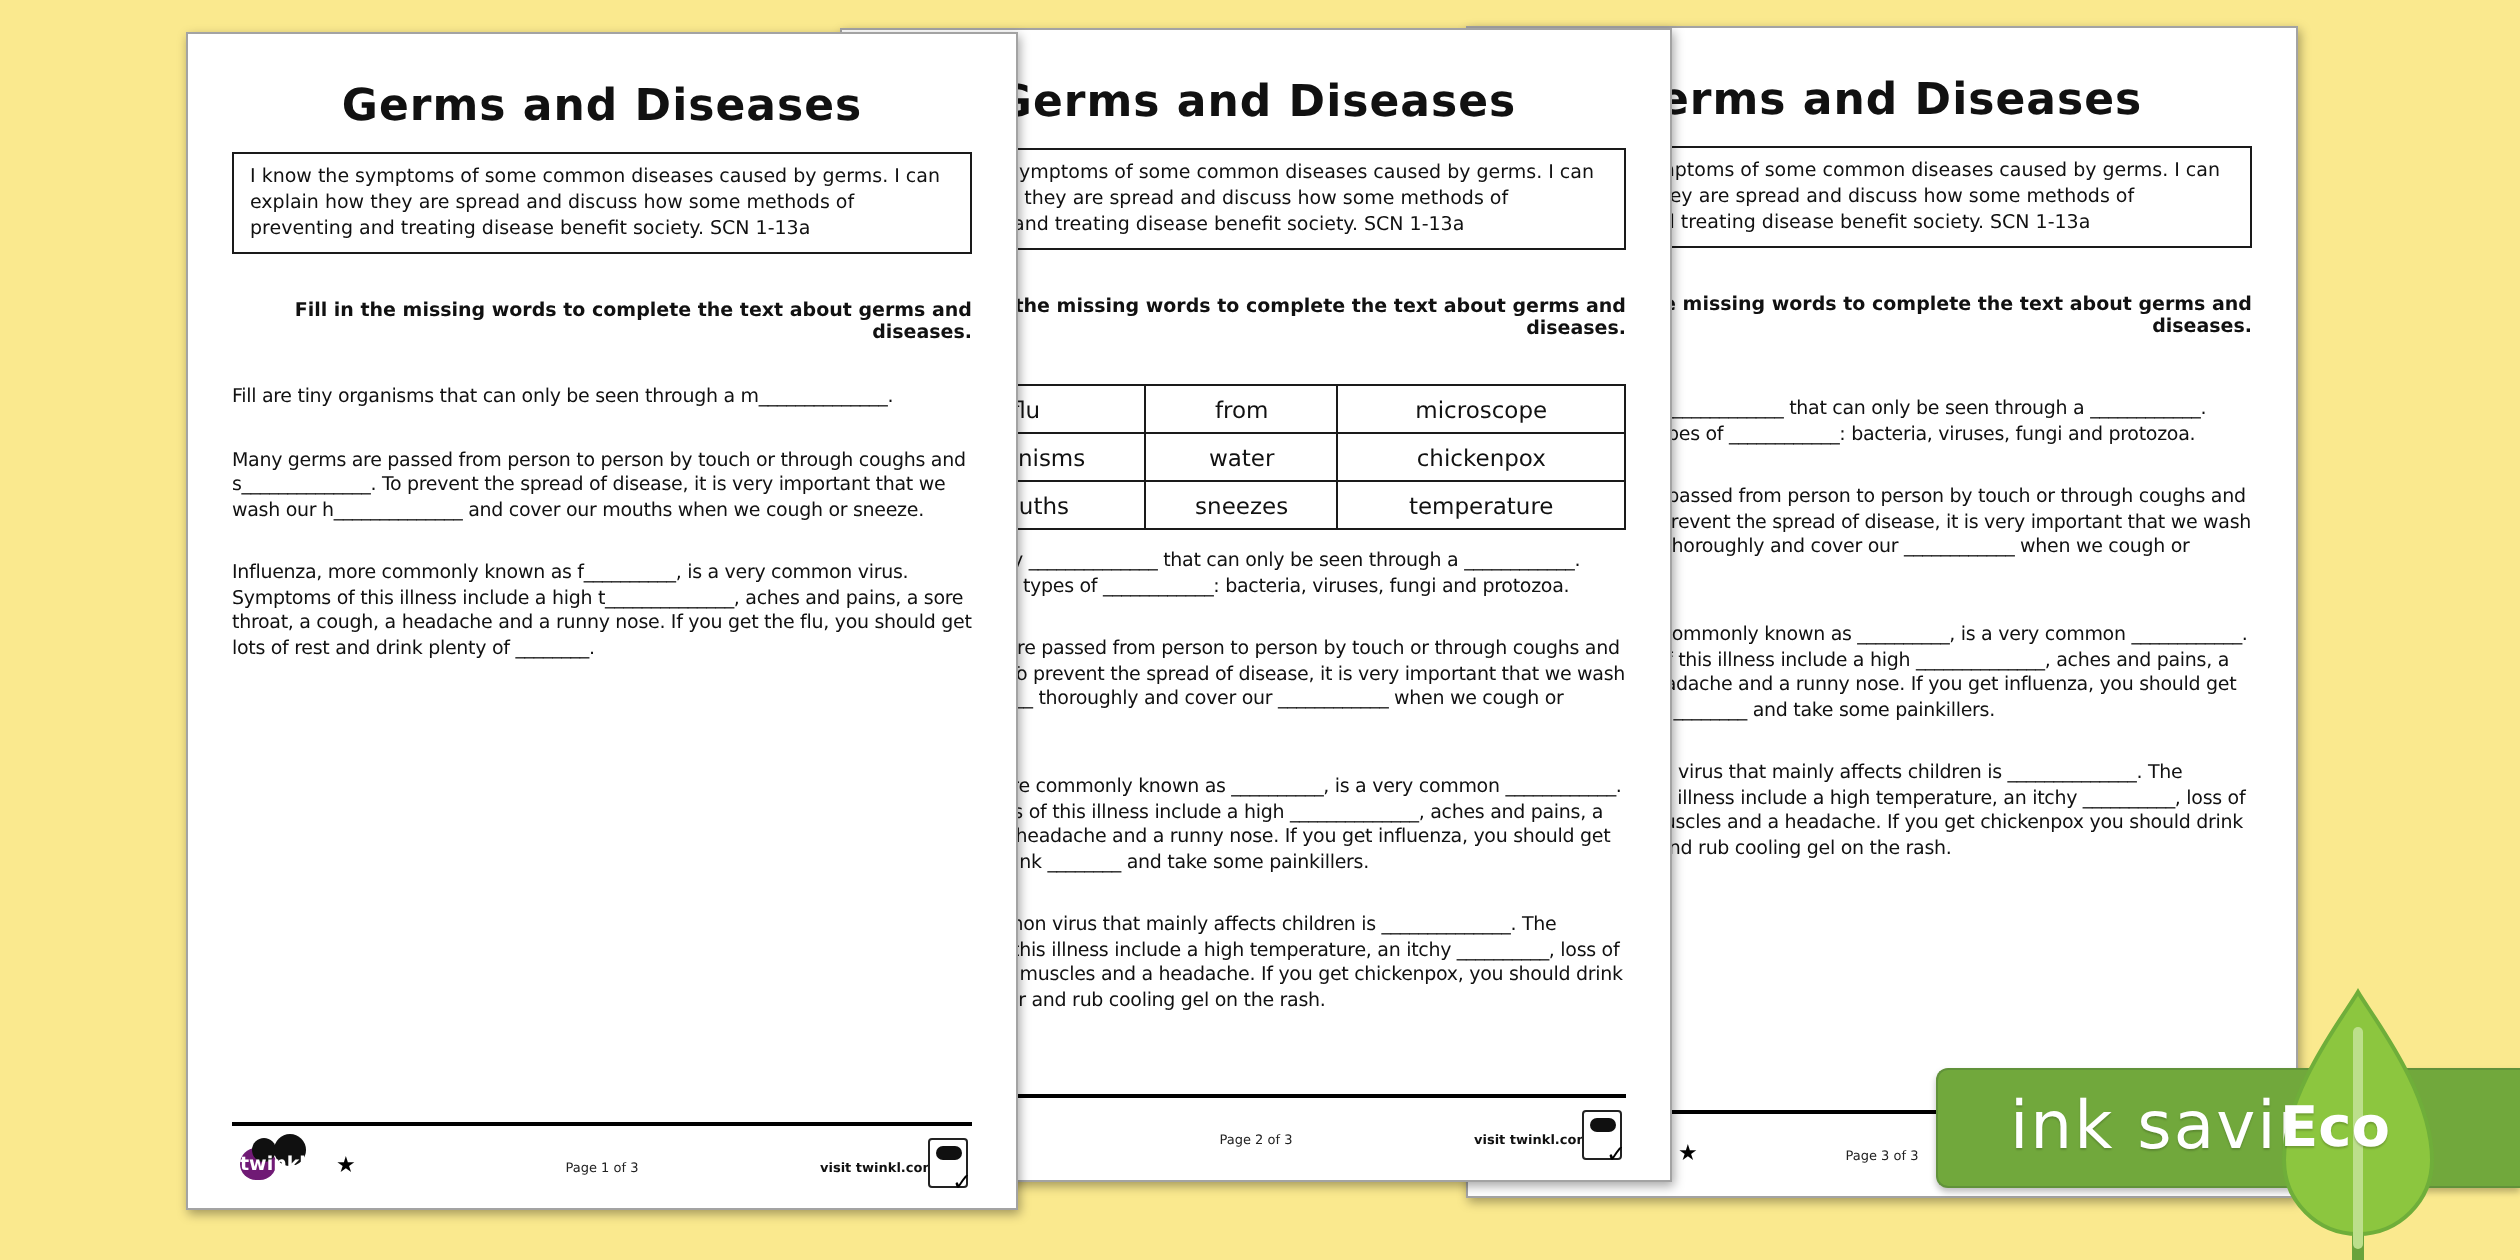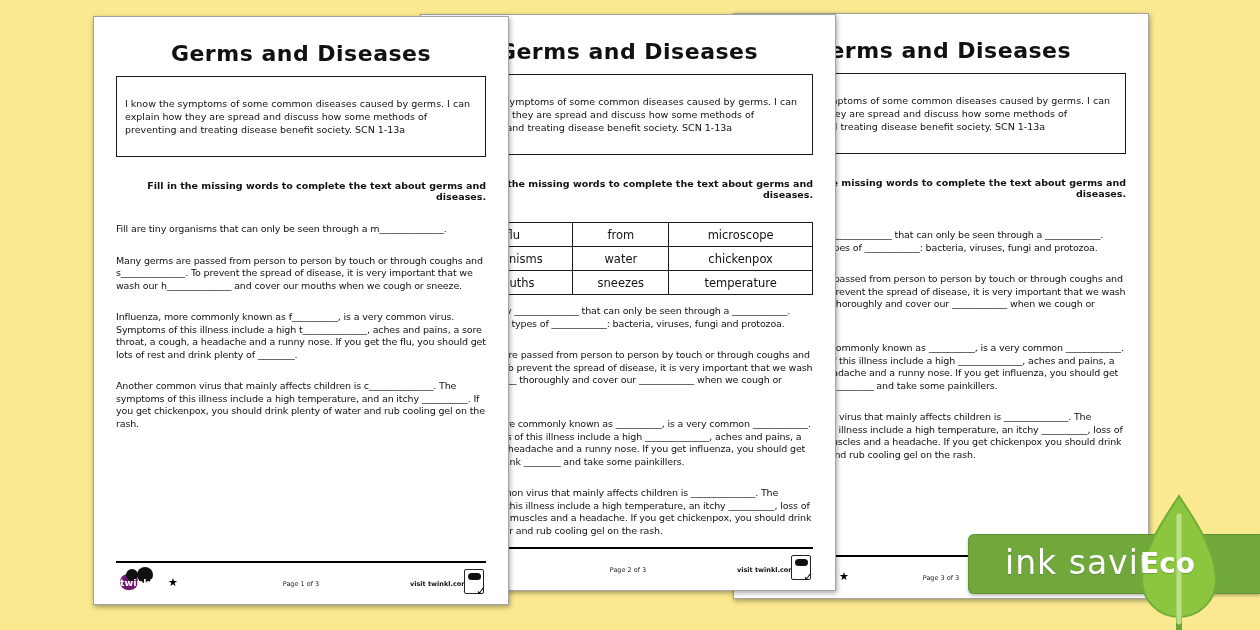--- a/index.html
+++ b/index.html
@@ -22,21 +22,21 @@
   .page3 { left:733px; top:13px; width:416px; height:586px; z-index:1; }
 
   .inner { position:absolute; left:22px; right:22px; top:0; bottom:0; }
 
   .ws-title {
     margin:24px 0 0 0; text-align:center;
     font-size:22px; font-weight:bold; letter-spacing:0.5px; color:#111;
   }
   .objective {
     margin-top:10px; border:1.5px solid #1a1a1a;
-    padding:20px 8px; font-size:9.5px; line-height:13px; color:#111;
+    padding:5px 8px; font-size:9.5px; line-height:13px; color:#111;
   }
   .instruction {
     margin-top:23px; text-align:right;
     font-size:9.5px; font-weight:bold; color:#111;
   }
   table.word-bank {
     margin-top:22px; width:100%; border-collapse:collapse;
   }
   table.word-bank td {
     border:1.5px solid #1a1a1a; text-align:center;
@@ -198,21 +198,20 @@
 
   <div class="page page1">
     <div class="inner">
       <h1 class="ws-title">Germs and Diseases</h1>
       <div class="objective">I know the symptoms of some common diseases caused by germs. I can explain how they are spread and discuss how some methods of preventing and treating disease benefit society. SCN 1-13a</div>
       <div class="instruction">Fill in the missing words to complete the text about germs and diseases.</div>
       <div class="paras">
         <p>Fill are tiny organisms that can only be seen through a m______________.</p>
         <p>Many germs are passed from person to person by touch or through coughs and s______________. To prevent the spread of disease, it is very important that we wash our h______________ and cover our mouths when we cough or sneeze.</p>
         <p>Influenza, more commonly known as f__________, is a very common virus. Symptoms of this illness include a high t______________, aches and pains, a sore throat, a cough, a headache and a runny nose. If you get the flu, you should get lots of rest and drink plenty of ________.</p>
-        <p>Another common virus that mainly affects children is c______________. The symptoms of this illness include a high temperature, and an itchy __________. If you get chickenpox, you should drink plenty of water and rub cooling gel on the rash.</p>
       </div>
       <div class="footer-rule"></div>
       <div class="footer-row">
         <span class="cloud">
             <span class="cloud-text">twinkl</span>
           </span>
         <span class="footer-star">★</span>
         <span class="page-num">Page 1 of 3</span>
         <span class="visit">visit twinkl.com</span>
         <span class="stamp">

